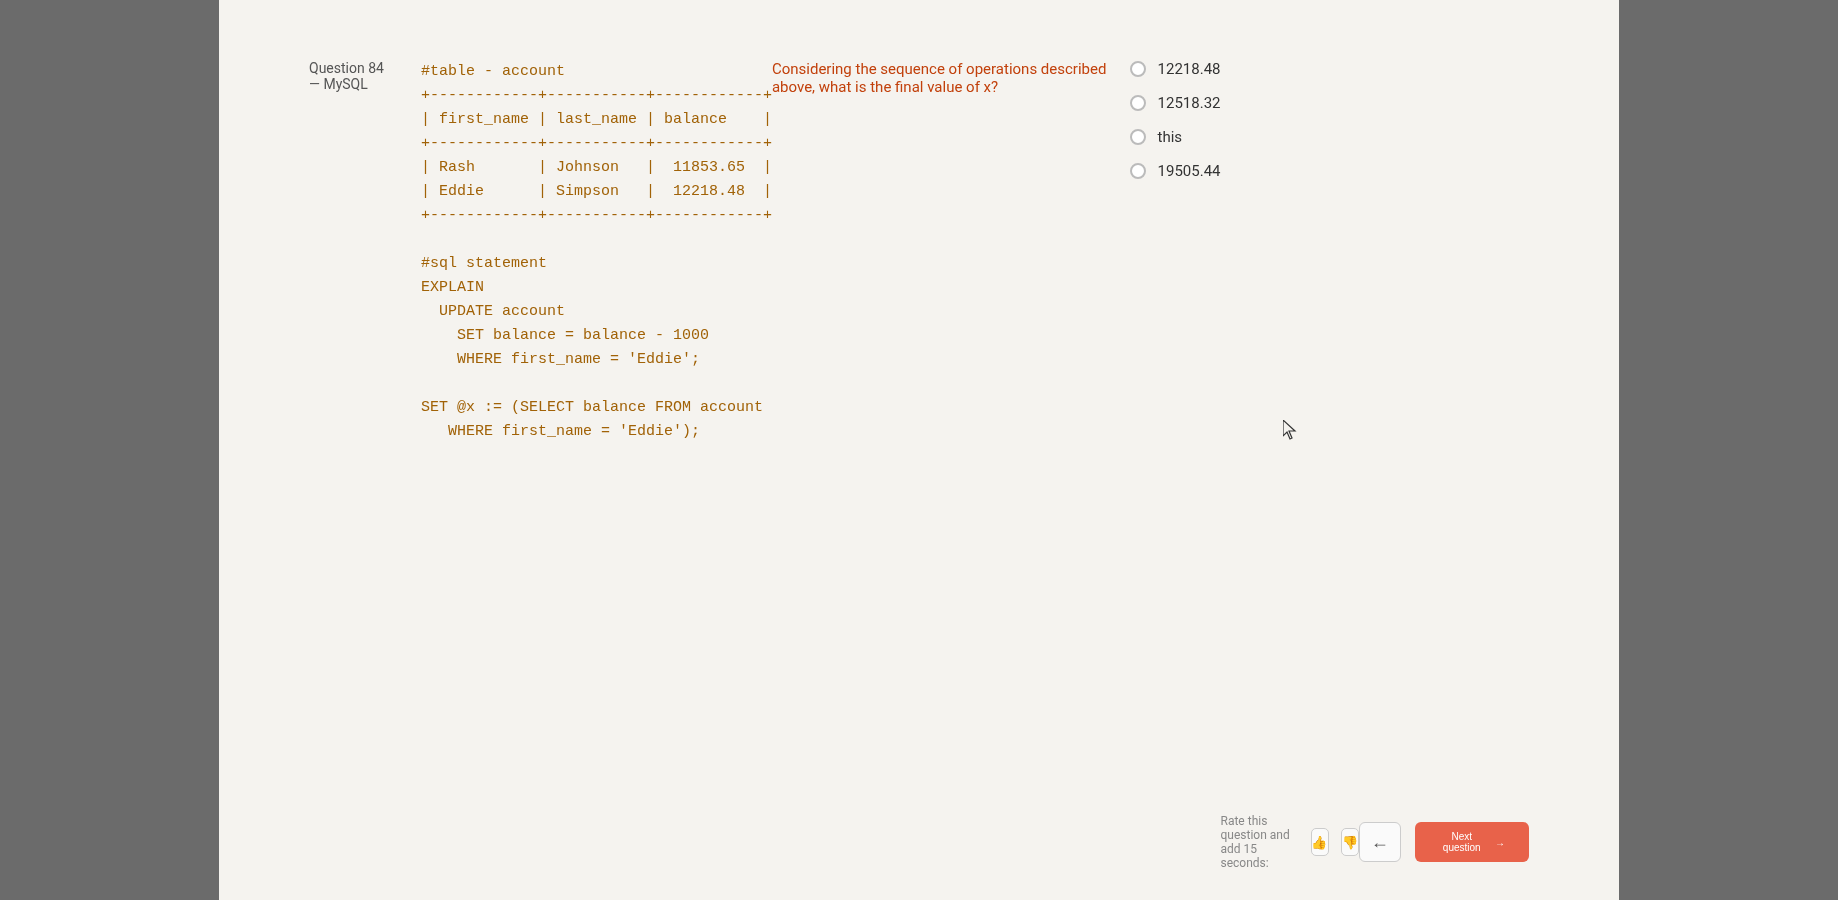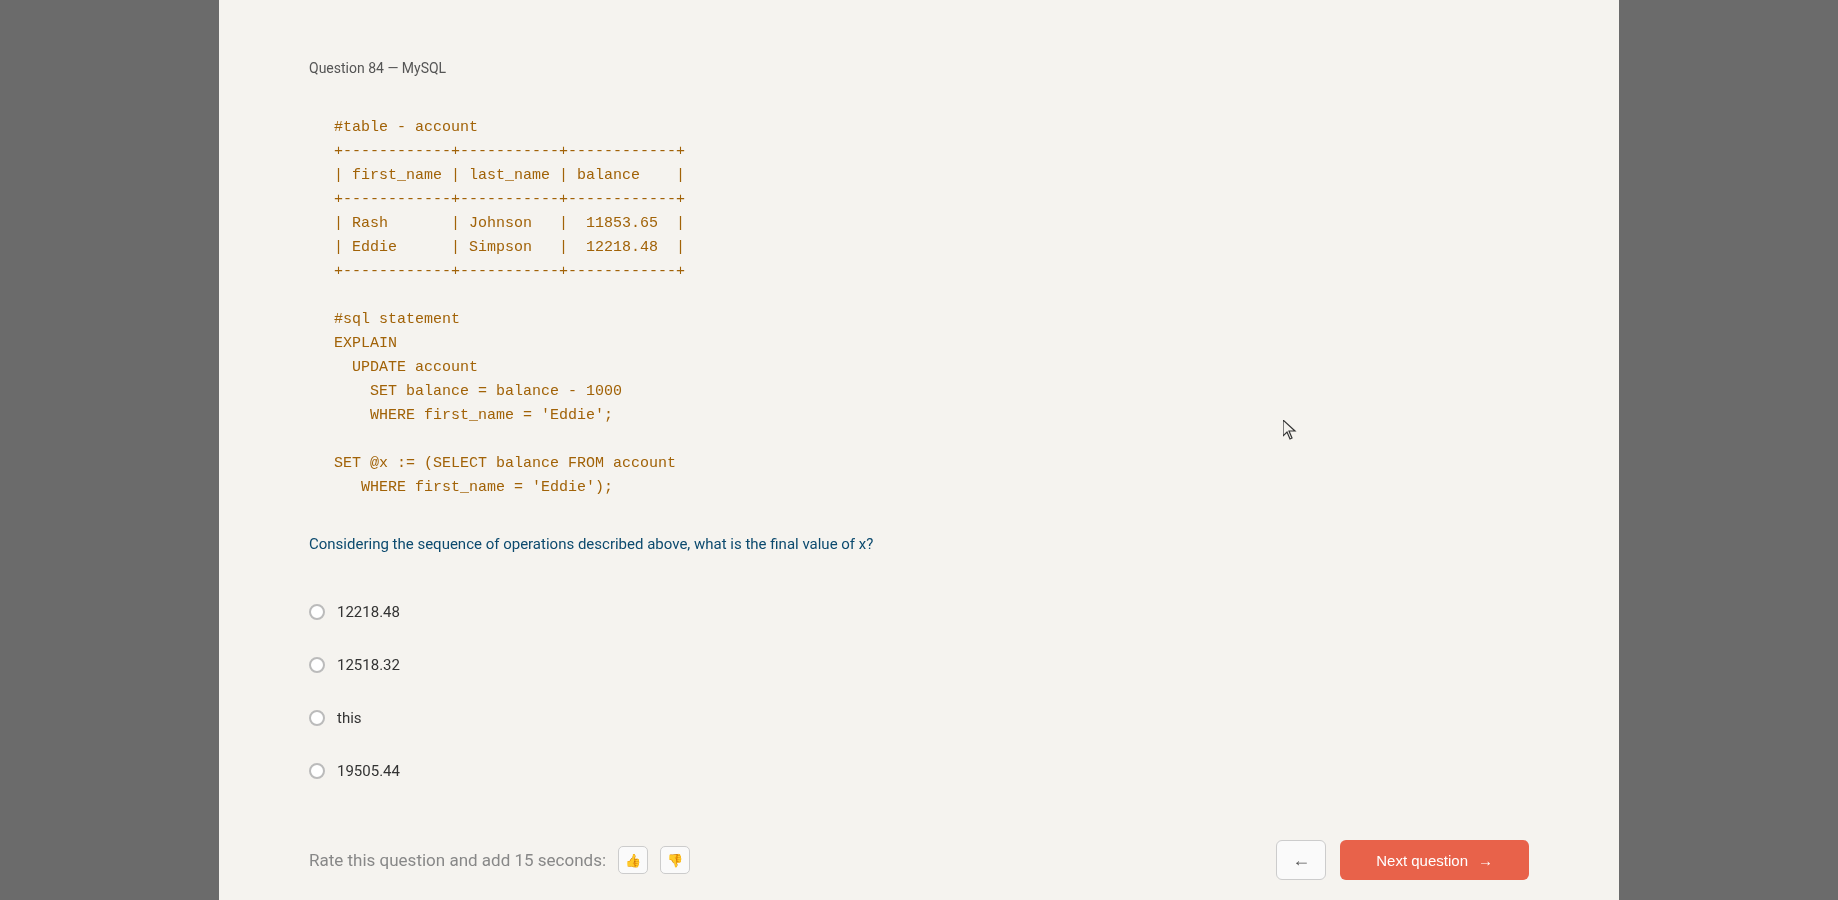--- a/index.html
+++ b/index.html
@@ -12,46 +12,46 @@
       justify-content: center;
       overflow: hidden;
     }
     .page {
       background: #f5f3ef;
       width: 1400px;
       height: 900px;
       padding: 60px 90px 30px 90px;
       position: relative;
       display: flex;
-      flex-direction: column;
+      flex-direction: row;
     }
     .question-header {
       font-size: 14px;
       color: #555;
       margin-bottom: 40px;
     }
     .code-block {
       font-family: "Courier New", Courier, monospace;
       font-size: 15px;
       line-height: 1.6;
       color: #a16207;
       white-space: pre;
       margin-left: 25px;
       margin-bottom: 35px;
     }
     .question-text {
       font-size: 15px;
-      color: #0c4a6e;
+      color: #c2410c;
       margin-left: 0;
       margin-bottom: 50px;
     }
     .options {
       display: flex;
       flex-direction: column;
-      gap: 35px;
+      gap: 16px;
       margin-bottom: 40px;
     }
     .option {
       display: flex;
       align-items: center;
       gap: 12px;
       cursor: pointer;
     }
     .radio {
       width: 16px;
@@ -70,21 +70,21 @@
       justify-content: space-between;
       margin-top: auto;
       padding-top: 20px;
     }
     .footer-left {
       display: flex;
       align-items: center;
       gap: 12px;
     }
     .rate-text {
-      font-size: 17px;
+      font-size: 12px;
       color: #888;
     }
     .icon-btn {
       width: 30px;
       height: 28px;
       border: 1px solid #ccc;
       border-radius: 5px;
       background: #fafafa;
       display: flex;
       align-items: center;
@@ -106,26 +106,26 @@
       background: #fafafa;
       display: flex;
       align-items: center;
       justify-content: center;
       cursor: pointer;
       font-size: 18px;
       color: #555;
     }
     .next-btn {
       height: 40px;
-      padding: 0 36px;
+      padding: 0 24px;
       background: #e8624a;
       color: #fff;
       border: none;
       border-radius: 6px;
-      font-size: 15px;
+      font-size: 10px;
       display: flex;
       align-items: center;
       gap: 10px;
       cursor: pointer;
     }
     .cursor-arrow {
       position: absolute;
       right: 320px;
       top: 420px;
       font-size: 18px;

